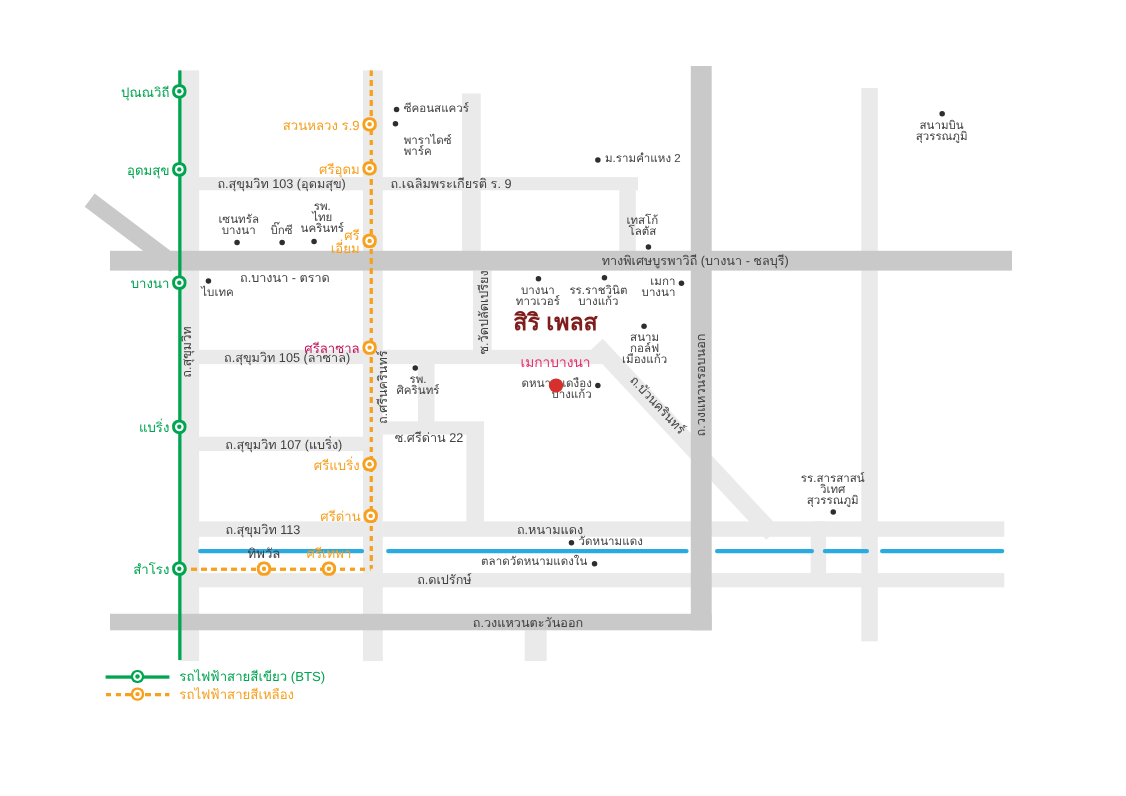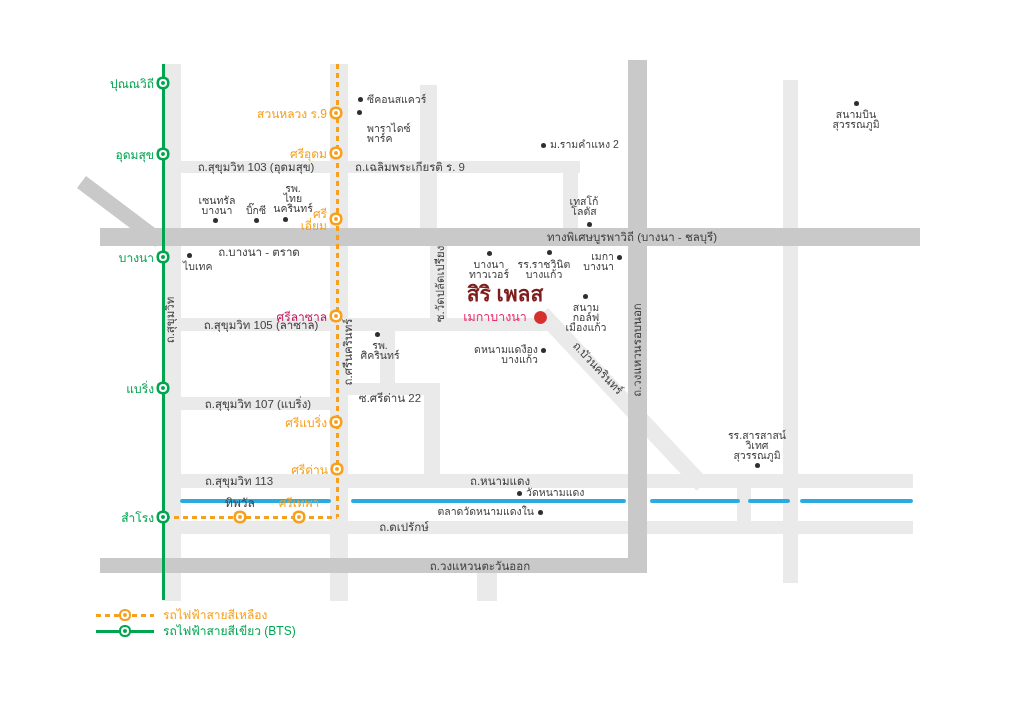--- a/index.html
+++ b/index.html
@@ -17,21 +17,21 @@
   .dark{background:#C9C9C9;}
   .canal{position:absolute;height:4px;border-radius:2px;background:#29ABE2;}
   .tline{position:absolute;}
   .station{position:absolute;width:4px;height:4px;border-radius:50%;}
   .stlabel{position:absolute;font-size:12px;line-height:12px;white-space:nowrap;}
   .poidot{position:absolute;width:5px;height:5px;border-radius:50%;background:#2e2e2e;}
   .poilabel{position:absolute;font-size:10.5px;line-height:10px;color:#414042;white-space:nowrap;}
   .rlabel{position:absolute;font-size:11.5px;color:#414042;white-space:nowrap;}
   .project{position:absolute;left:450px;top:283px;width:110px;text-align:center;z-index:8;}
   .ptitle{font-size:21px;font-weight:bold;color:#7f1d1d;line-height:22px;}
-  .psub{display:flex;align-items:center;justify-content:center;gap:7px;margin-top:6px;}
+  .psub{display:flex;align-items:center;justify-content:center;gap:7px;margin-top:19px;flex-direction:column;}
   .psubtext{font-size:12.5px;color:#EB2D6F;line-height:13px;}
   .pdot{width:13px;height:13px;border-radius:50%;background:#D7302C;flex:0 0 auto;}
   .legend{position:absolute;left:96px;top:607px;z-index:8;}
   .lrow{display:flex;align-items:center;height:16px;gap:9px;}
   .lsample{position:relative;width:58px;height:3px;background:#00A550;display:inline-block;flex:0 0 auto;}
   .lsample.dashed{background:repeating-linear-gradient(90deg,#F7A01E 0 5px,transparent 5px 9px);}
   .lmark{position:absolute;left:50%;top:50%;width:4px;height:4px;border-radius:50%;transform:translate(-50%,-50%);}
   .green-mark{background:#00A550;box-shadow:0 0 0 2px #fff,0 0 0 4px #00A550;}
   .yellow-mark{background:#F7A01E;box-shadow:0 0 0 2px #fff,0 0 0 4px #F7A01E;}
   .llabel{font-size:12px;line-height:14px;}
@@ -244,25 +244,25 @@
   <div class="project">
     <div class="ptitle">สิริ เพลส</div>
     <div class="psub">
       <span class="psubtext">เมกาบางนา</span>
       <span class="pdot"></span>
     </div>
   </div>
 
   <div class="legend">
     <div class="lrow">
+      <span class="lsample">
+          <i class="lmark green-mark"></i>
+        </span>
+      <span class="llabel green-text">รถไฟฟ้าสายสีเขียว (BTS)</span>
+    </div>
+    <div class="lrow">
       <span class="lsample dashed">
           <i class="lmark yellow-mark"></i>
         </span>
       <span class="llabel yellow-text">รถไฟฟ้าสายสีเหลือง</span>
     </div>
-    <div class="lrow">
-      <span class="lsample">
-          <i class="lmark green-mark"></i>
-        </span>
-      <span class="llabel green-text">รถไฟฟ้าสายสีเขียว (BTS)</span>
-    </div>
   </div>
 </div>
 
 </body></html>

